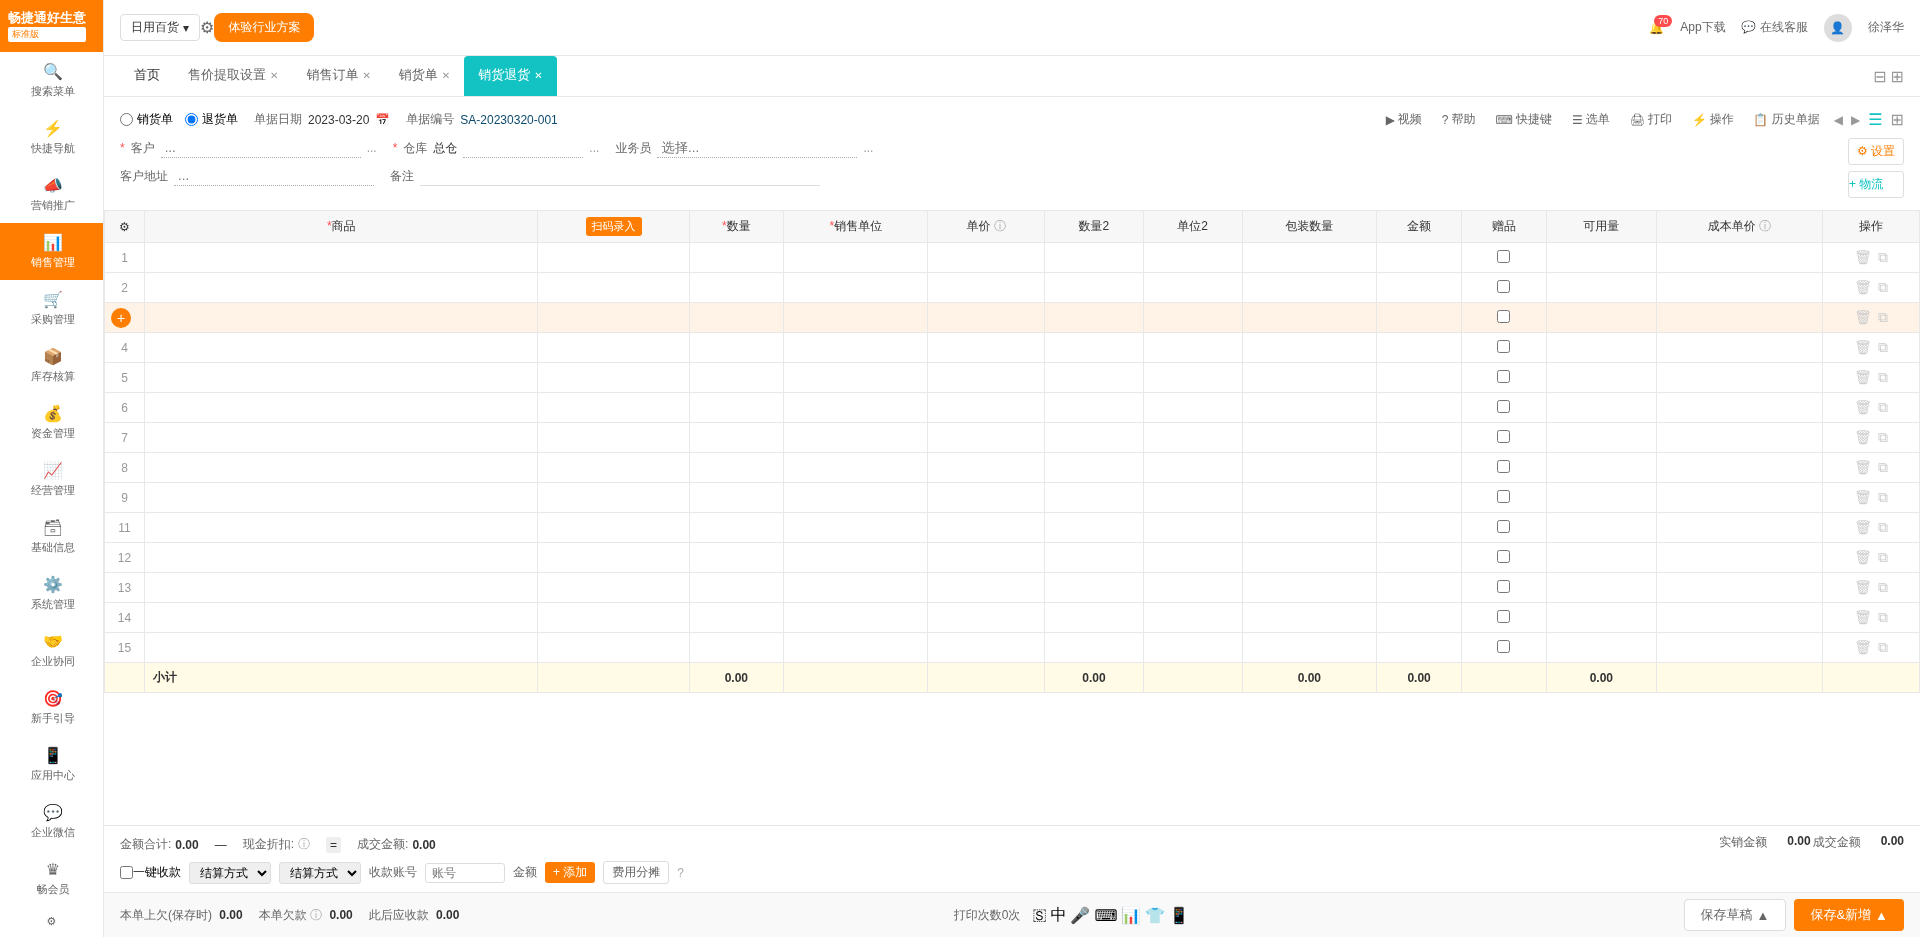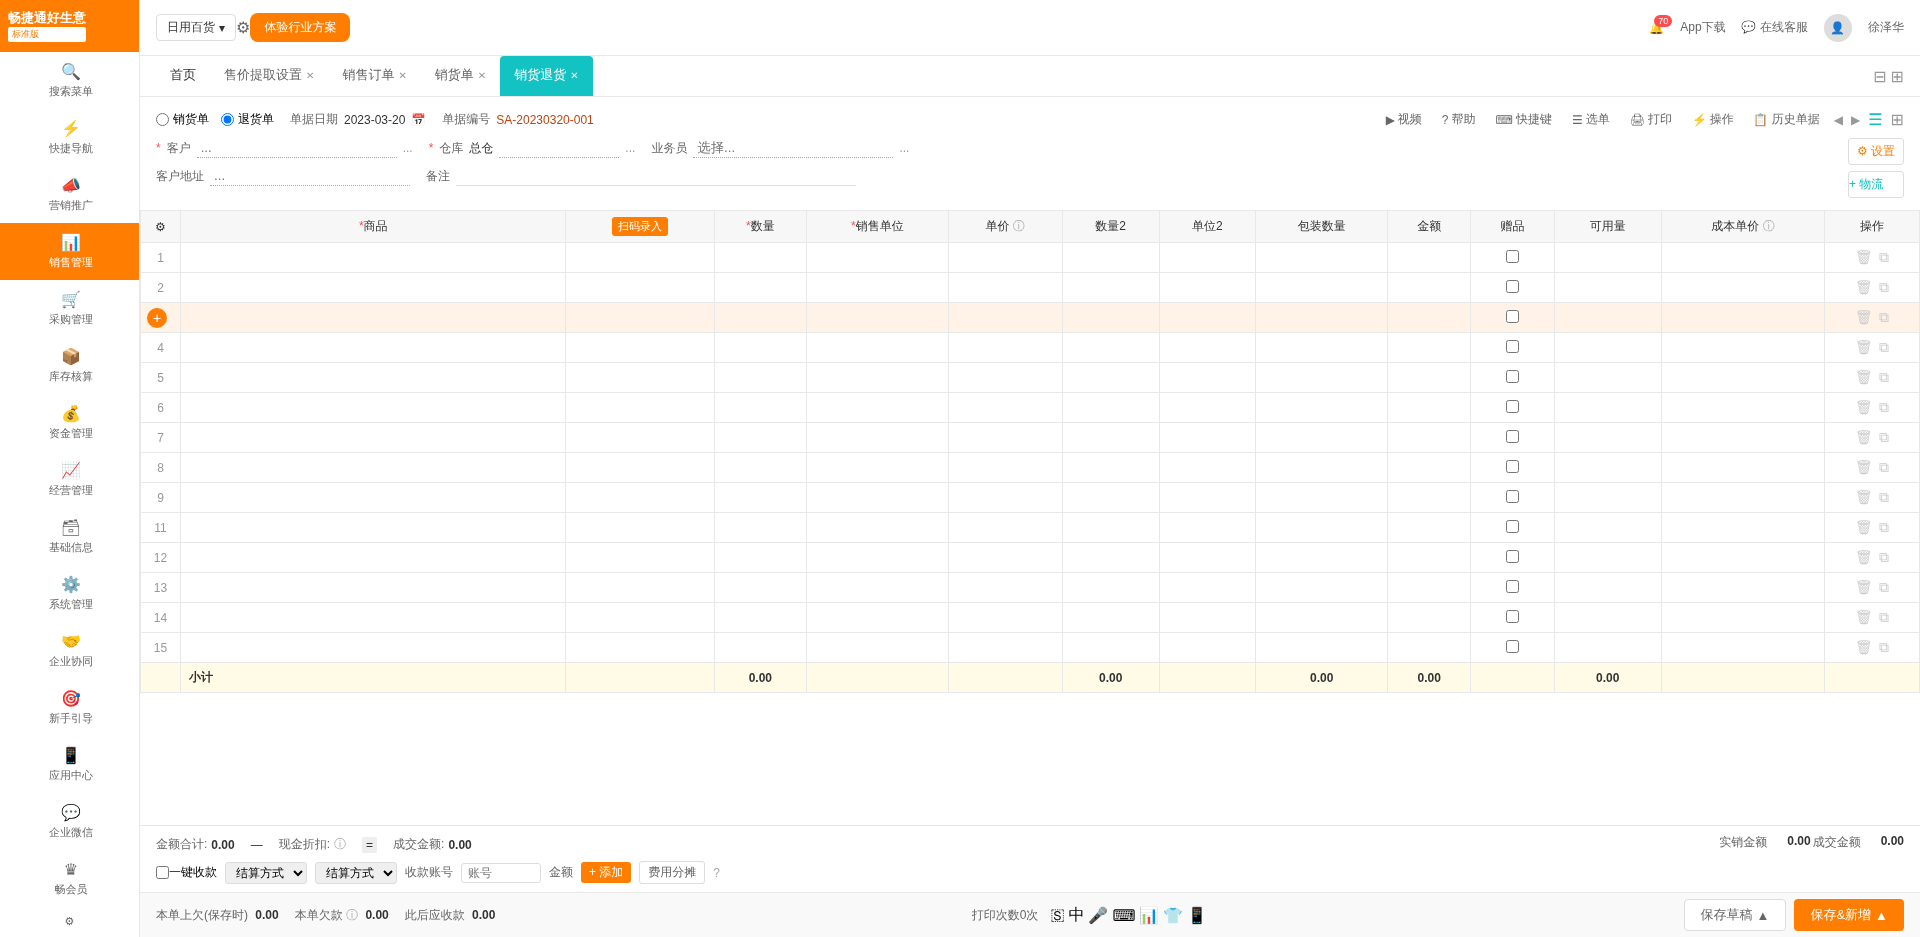--- a/index.html
+++ b/index.html
@@ -2,21 +2,21 @@
 <html><head>
   <meta charset="utf-8">
   <style>
     * { box-sizing: border-box; margin: 0; padding: 0; }
     body { font-family: 'Microsoft YaHei', Arial, sans-serif; font-size: 12px; background: #f0f2f5; overflow: hidden; }
 
     
     .app-container { display: flex; height: 937px; width: 1920px; }
 
     
-    .sidebar { width: 140px; background: #fff; display: flex; flex-direction: column; border-right: 1px solid #e8e8e8; flex-shrink: 0; }
+    .sidebar { width: 104px; background: #fff; display: flex; flex-direction: column; border-right: 1px solid #e8e8e8; flex-shrink: 0; }
     .sidebar-logo { background: #ff7d00; padding: 10px 8px; display: flex; align-items: center; gap: 6px; height: 56px; }
     .sidebar-logo-text { color: #fff; font-size: 13px; font-weight: bold; line-height: 1.3; }
     .sidebar-logo-badge { background: #fff; color: #ff7d00; font-size: 9px; padding: 1px 4px; border-radius: 2px; }
     .sidebar-item { display: flex; flex-direction: column; align-items: center; padding: 10px 4px; cursor: pointer; color: #666; font-size: 11px; gap: 3px; border-left: 3px solid transparent; }
     .sidebar-item.active { background: #ff7d00; color: #fff; border-left-color: #ff7d00; }
     .sidebar-item .icon { font-size: 16px; }
     .sidebar-bottom { margin-top: auto; display: flex; flex-direction: column; }
     .sidebar-bottom-item { display: flex; flex-direction: column; align-items: center; padding: 8px 4px; cursor: pointer; color: #666; font-size: 11px; gap: 2px; }
 
     
@@ -45,21 +45,21 @@
     .form-area { background: #fff; padding: 12px 16px; flex-shrink: 0; }
     .form-row { display: flex; align-items: center; gap: 16px; margin-bottom: 8px; }
     .form-group { display: flex; align-items: center; gap: 6px; }
     .form-label { color: #666; white-space: nowrap; }
     .required-star { color: #ff4d4f; }
     .form-input { border: none; border-bottom: 1px solid #ddd; padding: 2px 4px; min-width: 120px; color: #333; outline: none; }
     .form-input-dotted { border-bottom: 1px dotted #aaa; color: #999; }
     .radio-group { display: flex; gap: 12px; align-items: center; }
     .radio-item { display: flex; align-items: center; gap: 4px; cursor: pointer; }
     .date-value { color: #333; }
-    .doc-number { color: #c2410c; }
+    .doc-number { color: #0c4a6e; }
     .toolbar-right { margin-left: auto; display: flex; align-items: center; gap: 8px; color: #666; font-size: 12px; }
     .toolbar-btn { display: flex; align-items: center; gap: 3px; cursor: pointer; padding: 2px 6px; border-radius: 3px; }
     .settings-btn { background: #fff; border: 1px solid #ddd; padding: 4px 8px; border-radius: 3px; cursor: pointer; color: #ff7d00; font-size: 12px; display: flex; align-items: center; gap: 2px; }
     .add-logistics-btn { background: #fff; border: 1px solid #ddd; padding: 4px 0; border-radius: 3px; cursor: pointer; color: #13c2c2; font-size: 12px; display: flex; align-items: center; gap: 2px; }
 
     
     .table-area { flex: 1; overflow: auto; background: #fff; }
     table { width: 100%; border-collapse: collapse; font-size: 12px; }
     th { background: #f7f7f7; border: 1px solid #e8e8e8; padding: 6px 8px; text-align: center; white-space: nowrap; font-weight: normal; color: #333; position: sticky; top: 0; z-index: 1; }
     td { border: 1px solid #e8e8e8; padding: 4px 6px; text-align: center; color: #333; height: 30px; }

